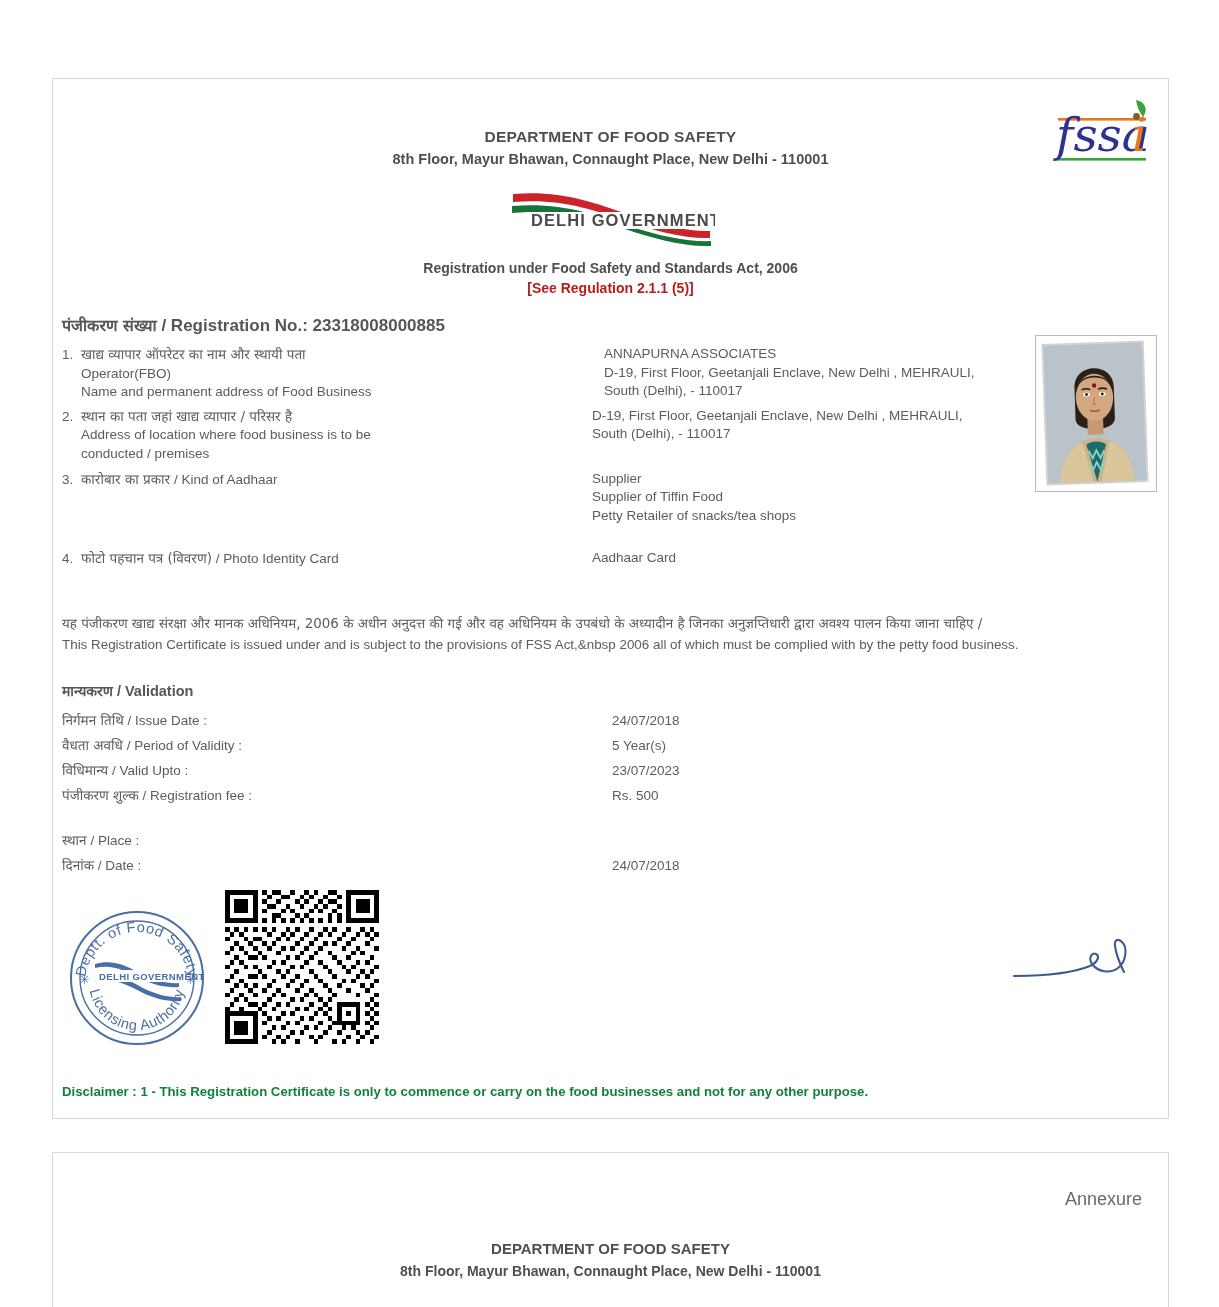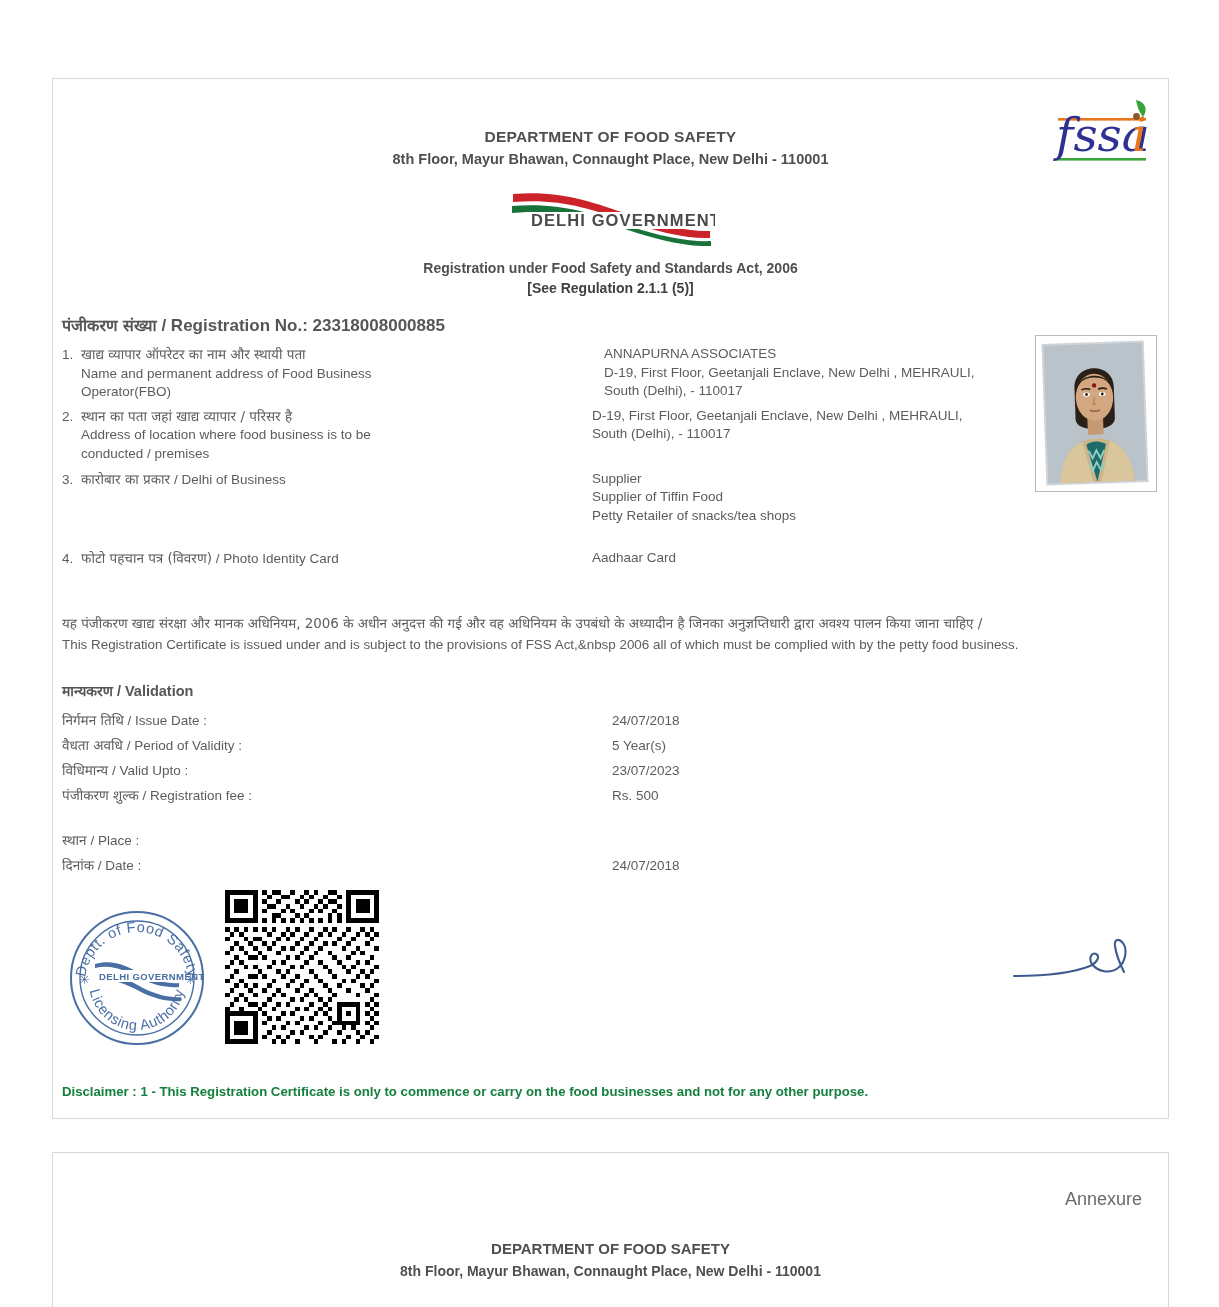--- a/index.html
+++ b/index.html
@@ -77,21 +77,21 @@
   }
   .act-l1 {
     font-size: 14px;
     font-weight: bold;
     color: #4f4f4f;
     line-height: 20px;
   }
   .act-l2 {
     font-size: 14px;
     font-weight: bold;
-    color: #404040;
+    color: #b91c1c;
     line-height: 20px;
   }
 
   
   .regno {
     margin: 16px 0 0 9px;
     font-size: 17px;
     font-weight: bold;
     color: #565656;
   }
@@ -349,22 +349,22 @@
           <path d="M55 75 Q60 77.5 65 75" stroke="#9c5a4c" stroke-width="1.7" fill="none"></path>
         </g>
       </svg>
     </div>
 
     <div class="details">
 
       <div class="drow row1">
         <div class="dlabel">
           <span class="dnum">1.</span><span class="hi">खाद्य व्यापार ऑपरेटर का नाम और स्थायी पता</span>
+          <span class="sub">Operator(FBO)</span>
           <span class="sub">Name and permanent address of Food Business</span>
-          <span class="sub">Operator(FBO)</span>
         </div>
         <div class="dval">
           <span class="ln">ANNAPURNA ASSOCIATES</span>
           <span class="ln">D-19, First Floor, Geetanjali Enclave, New Delhi , MEHRAULI,</span>
           <span class="ln">South (Delhi), - 110017</span>
         </div>
       </div>
 
       <div class="drow row2">
         <div class="dlabel">
@@ -374,21 +374,21 @@
         </div>
         <div class="dval">
           <span class="ln">D-19, First Floor, Geetanjali Enclave, New Delhi , MEHRAULI,</span>
           <span class="ln">South (Delhi), - 110017</span>
         </div>
       </div>
 
       <div class="drow row3">
         <div class="dlabel">
           <span class="dnum">3.</span><span class="hi">कारोबार का प्रकार</span>
-          <span>/  Delhi of Business</span>
+          <span>/  Kind of Aadhaar</span>
         </div>
         <div class="dval">
           <span class="ln">Supplier</span>
           <span class="ln">Supplier of Tiffin Food</span>
           <span class="ln">Petty Retailer of snacks/tea shops</span>
         </div>
       </div>
 
       <div class="drow row4">
         <div class="dlabel">

